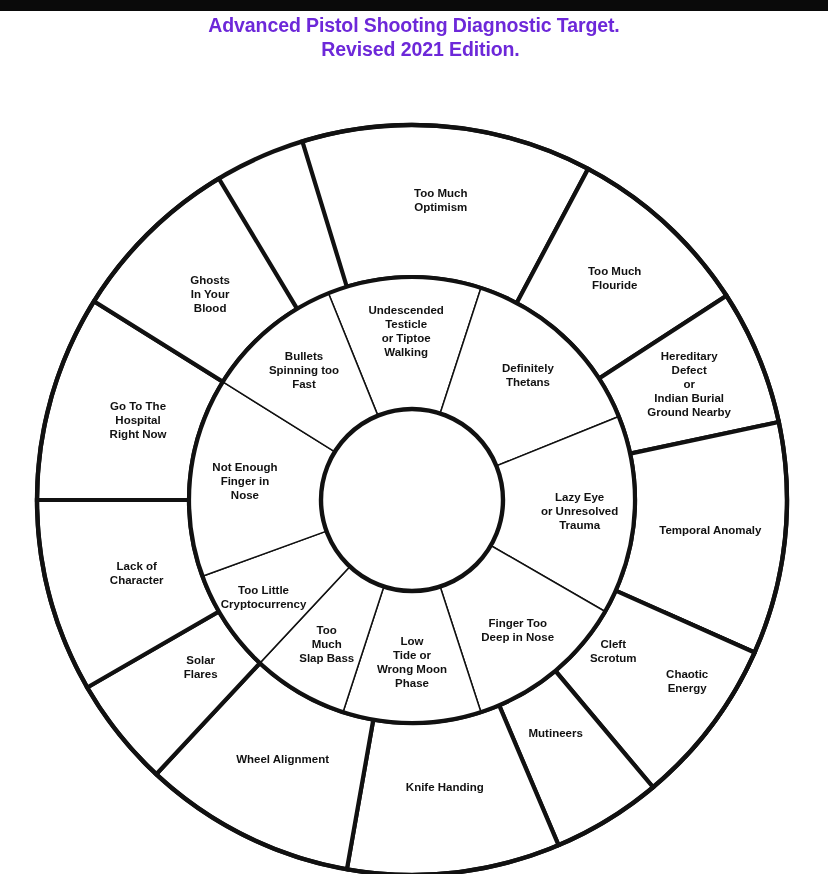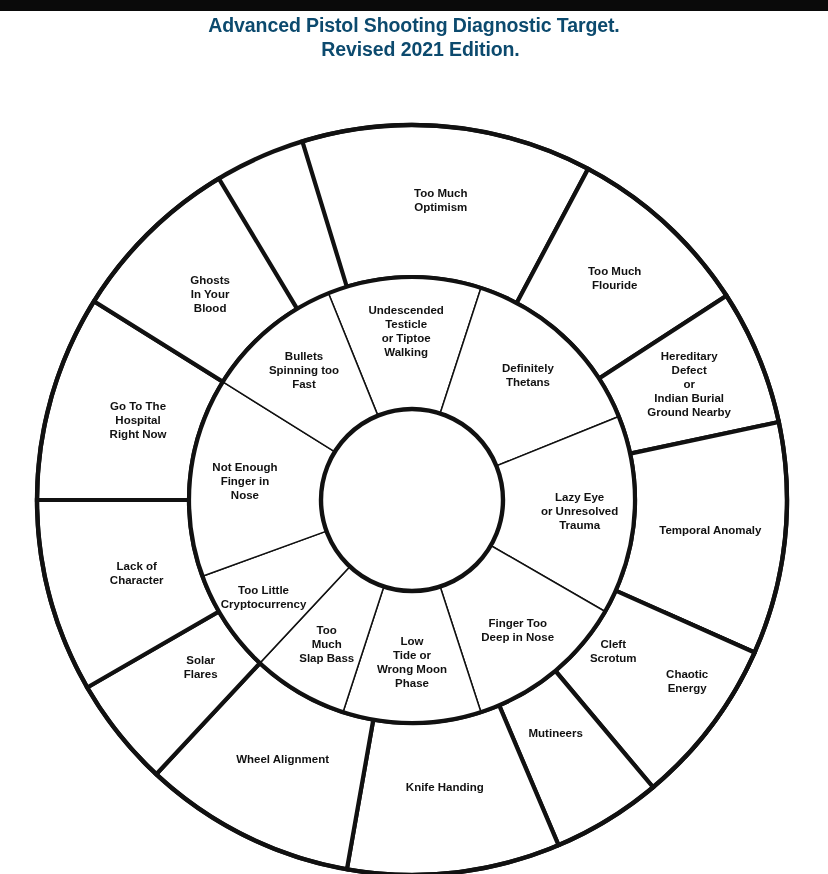--- a/index.html
+++ b/index.html
@@ -27,21 +27,21 @@
     width: 828px;
     height: 11px;
     background: #0a0a0a;
   }
   .title-block {
     position: absolute;
     left: 0;
     top: 13px;
     width: 828px;
     text-align: center;
-    color: #0c4a6e;
+    color: #6d28d9;
     font-weight: bold;
     font-size: 19.5px;
     line-height: 24px;
     letter-spacing: -0.1px;
   }
   .title-line-1 { display: block; }
   .title-line-2 { display: block; padding-left: 13px; }
   svg#wheel {
     position: absolute;
     left: 0;

